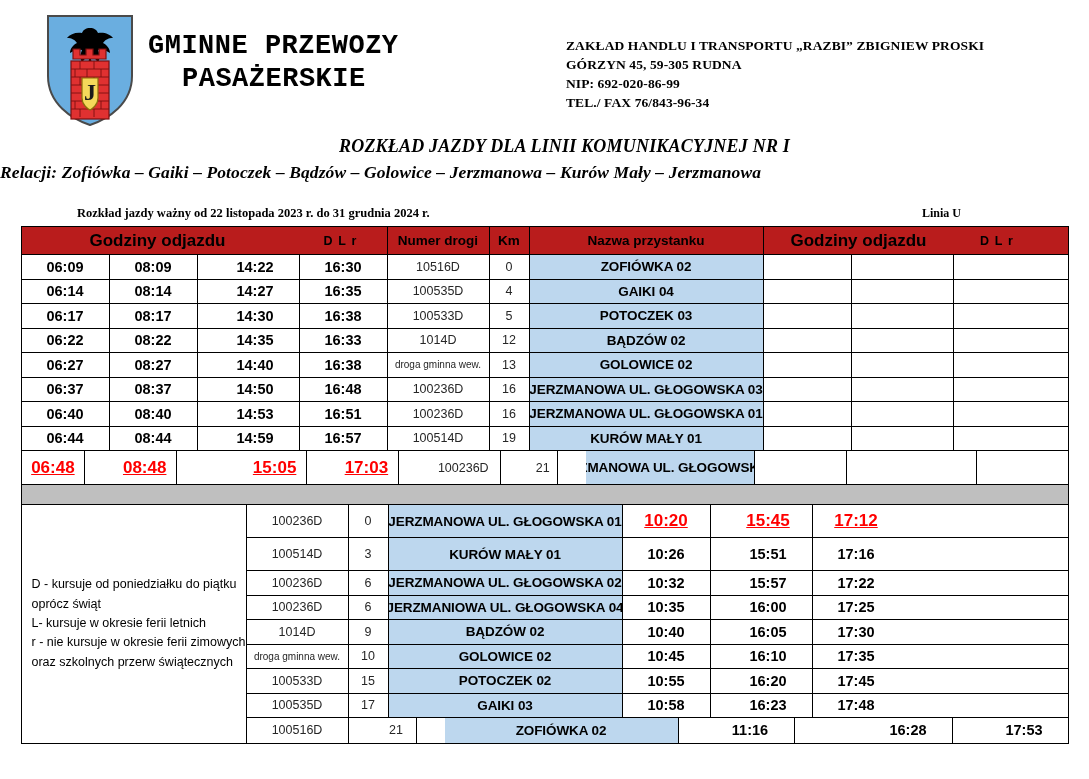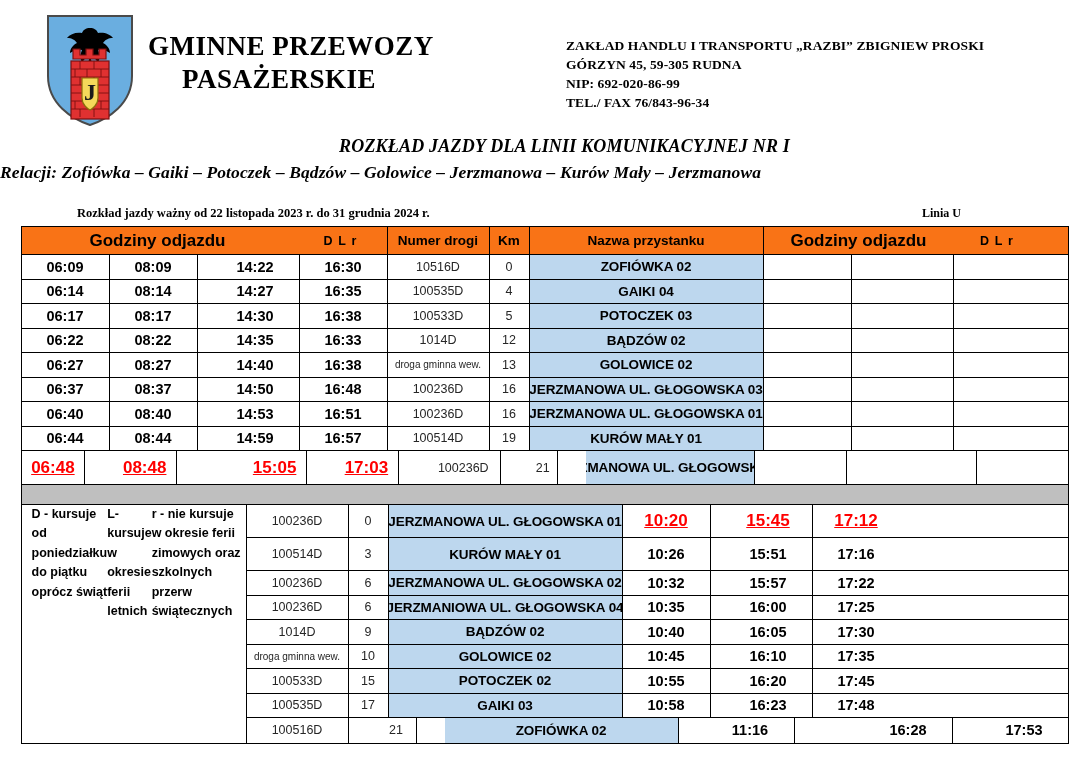--- a/index.html
+++ b/index.html
@@ -24,21 +24,21 @@
     left: 46px;
     top: 14px;
     width: 88px;
     height: 113px;
   }
   #brand-title {
     position: absolute;
     left: 148px;
     top: 30px;
     width: 400px;
-    font-family: Liberation Serif, serif;
+    font-family: Liberation Mono, monospace;
     font-weight: bold;
     font-size: 27px;
     line-height: 1.22;
     letter-spacing: 0.5px;
     text-align: left;
   }
   #brand-title .l1 { display: block; }
   #brand-title .l2 { display: block; padding-left: 34px; }
 
   #company-block {
@@ -134,21 +134,21 @@
   .c-road { width: 102px; }
   .c-km  { width: 40px; }
   .c-stop { width: 234px; }
   .c-r1 { width: 88px; }
   .c-rgap { width: 14px; border-right: none; background: #fff; }
   .c-r2 { width: 88px; }
   .c-r3 { width: 87px; }
 
   
   .hdr {
-    background: #f97316;
+    background: #b91c1c;
     border-bottom: 1px solid #000;
     height: 28px;
   }
   .hdr-left {
     width: 366px;
     border-right: 1px solid #000;
     display: flex;
     align-items: center;
     position: relative;
   }
@@ -212,24 +212,24 @@
     border-top: 1px solid #000;
     width: 100%;
   }
 
   
   .legend-cell {
     width: 366px;
     border-right: 1px solid #000;
     padding: 0 0 0 10px;
     display: flex;
-    flex-direction: row;
+    flex-direction: column;
     justify-content: center;
     font-size: 12.5px;
-    font-weight: bold;
+    font-weight: normal;
     line-height: 1.55;
     white-space: normal;
   }
 
   .bottom-wrap { display: flex; width: 100%; }
   .bottom-right { flex: 1; }
 </style>
 </head>
 <body>
 

